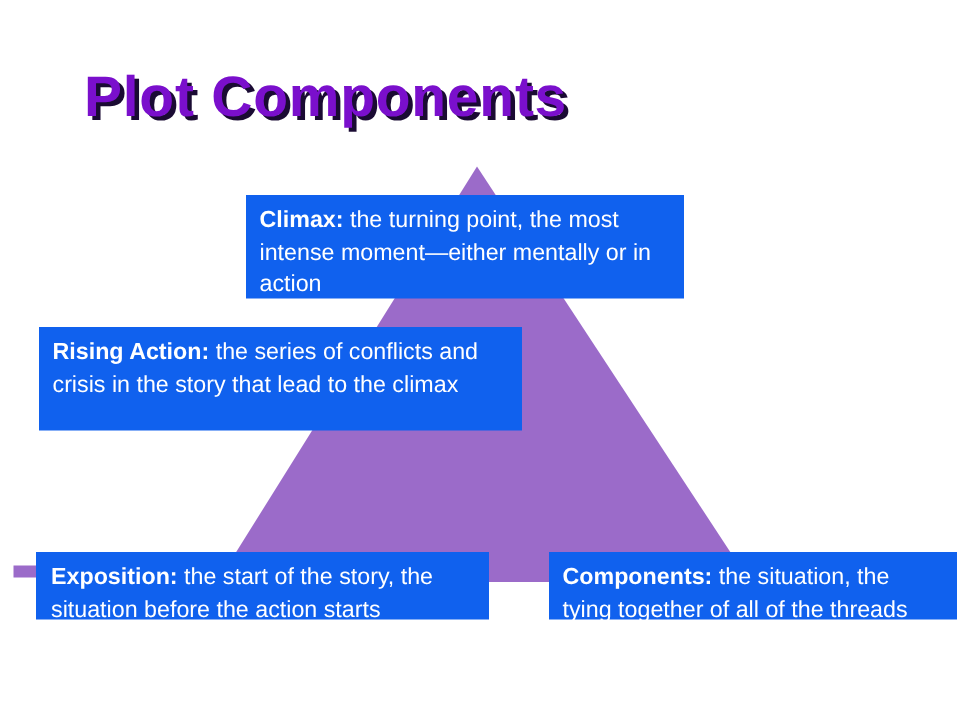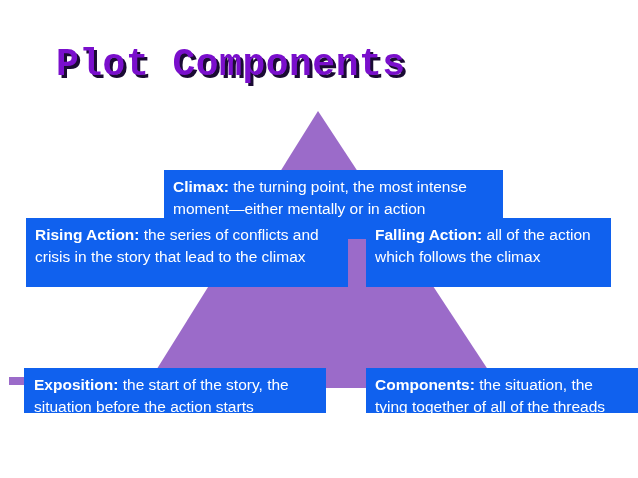--- a/index.html
+++ b/index.html
@@ -21,21 +21,20 @@
     position: absolute;
     left: 56px;
     top: 42px;
     font-size: 38px;
     font-weight: bold;
     letter-spacing: 0.5px;
     color: #7A0FCC;
     text-shadow: 3px 3px 0 #1a0b33;
     white-space: nowrap;
     line-height: 46px;
-    font-family: Liberation Mono, monospace;
   }
 
   
   #triangle {
     position: absolute;
     left: 0;
     top: 0;
     width: 638px;
     height: 478px;
     pointer-events: none;
@@ -58,21 +57,21 @@
     color: #ffffff;
     font-size: 15.5px;
     line-height: 21.5px;
     padding: 6px 9px 7px 9px;
     box-sizing: border-box;
   }
   .callout b {
     font-weight: bold;
   }
 
-  #box-climax        { left: 164px; top: 130px; width: 339px; height: 69px; margin-top: 40px; }
+  #box-climax        { left: 164px; top: 130px; width: 292px; height: 69px; }
   #box-rising        { left: 26px;  top: 218px; width: 322px; height: 69px; }
   #box-falling       { left: 366px; top: 218px; width: 245px; height: 69px; }
   #box-exposition    { left: 24px;  top: 368px; width: 302px; height: 45px; padding-left: 10px; }
   #box-resolution    { left: 366px; top: 368px; width: 272px; height: 45px; }
 </style>
 </head>
 <body>
 
 <div id="slide">
 
@@ -87,24 +86,20 @@
   <div class="callout" id="box-climax">
     <b>Climax:</b>
     <span>the turning point, the most intense moment—either mentally or in action</span>
   </div>
 
   <div class="callout" id="box-rising">
     <b>Rising Action:</b>
     <span>the series of conflicts and crisis in the story that lead to the climax</span>
   </div>
 
-  <div class="callout" id="box-falling">
-    <b>Falling Action:</b>
-    <span>all of the action which follows the climax</span>
-  </div>
 
   <div class="callout" id="box-exposition">
     <b>Exposition:</b>
     <span> the start of the story, the situation before the action starts</span>
   </div>
 
   <div class="callout" id="box-resolution">
     <b>Components:</b>
     <span>the situation, the tying together of all of the threads</span>
   </div>

